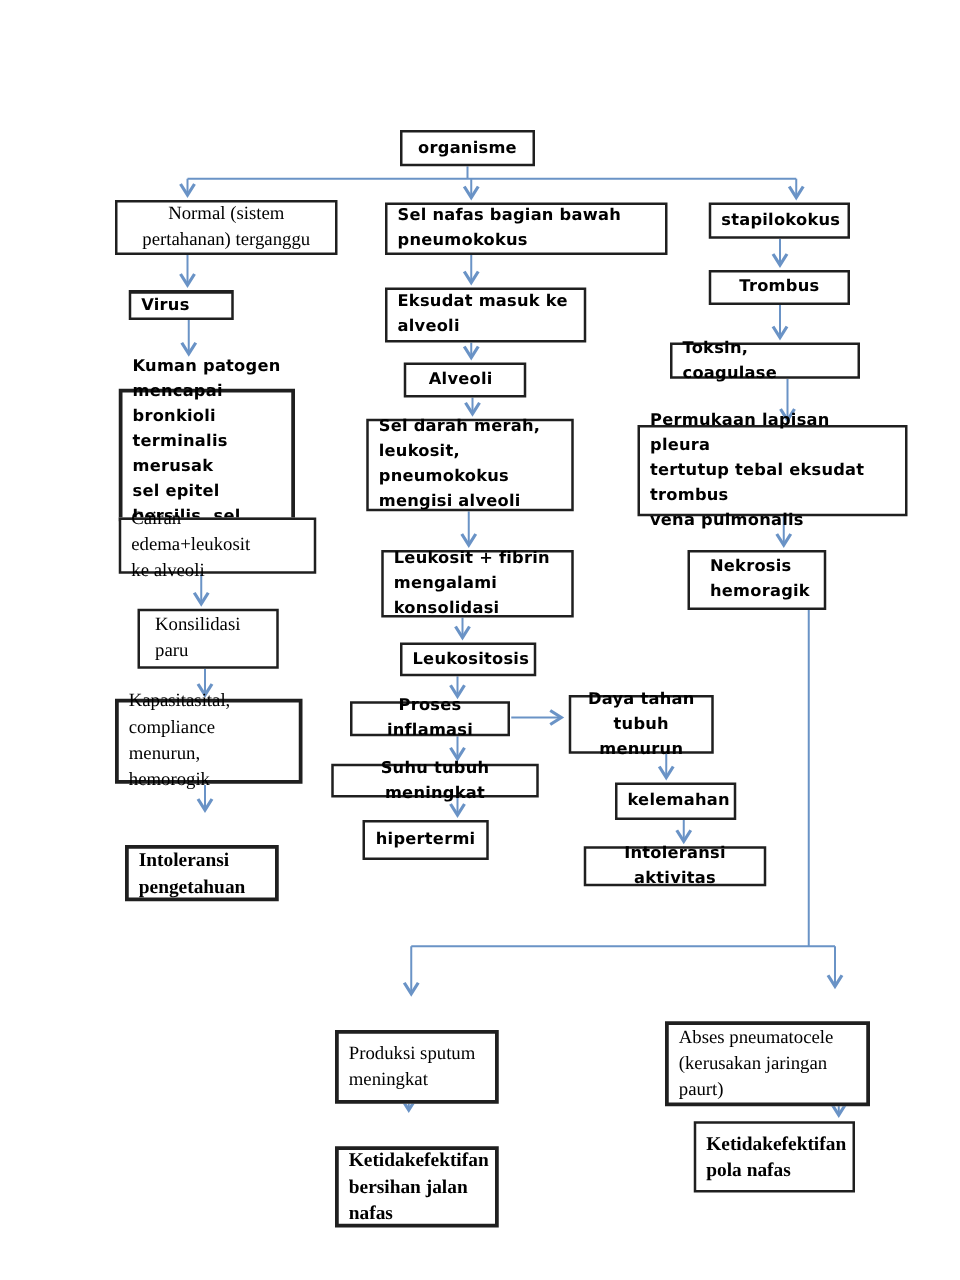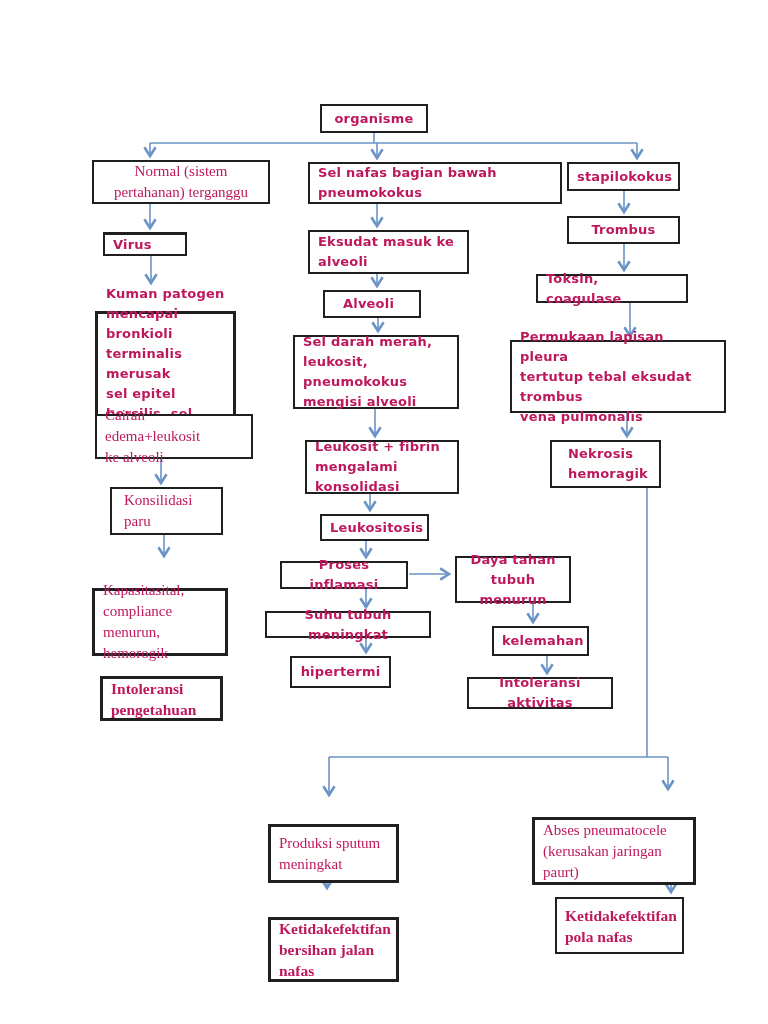--- a/index.html
+++ b/index.html
@@ -1,18 +1,18 @@
 <!DOCTYPE html>
 <html><head>
 <meta charset="utf-8">
 <title>Flowchart</title>
 <style>
   html,body{margin:0;padding:0;background:#ffffff;}
   #page{position:relative;width:768px;height:1024px;background:#ffffff;overflow:hidden;
-        font-family:"DejaVu Sans",sans-serif;color:#be185d;}
+        font-family:"DejaVu Sans",sans-serif;color:#000000;}
   #connectors{position:absolute;left:0;top:0;width:768px;height:1024px;pointer-events:none;}
   .node{position:absolute;box-sizing:border-box;background:#fff;border:2px solid #1f1f1f;
         display:flex;flex-direction:column;justify-content:center;
         padding:2px 8px;white-space:pre-line;line-height:20px;}
   .sans{font-family:"DejaVu Sans",sans-serif;font-weight:bold;font-size:13px;letter-spacing:.2px;}
   .serif{font-family:"Liberation Serif","DejaVu Serif",serif;font-weight:normal;font-size:15px;line-height:21px;}
   .serifb{font-family:"Liberation Serif","DejaVu Serif",serif;font-weight:bold;font-size:15.5px;line-height:21px;}
   .center{text-align:center;}
   .b3{border-width:3px;margin-top:24px;}
   .ttop{border-top-width:3px;}
@@ -77,27 +77,27 @@
   <div class="node sans ttop" style="left:103px;top:232px;width:84px;height:24px">Virus</div>
   <div class="node sans b3" style="left:95px;top:287px;width:141px;height:106px">Kuman patogen
 mencapai bronkioli
 terminalis merusak
 sel epitel bersilis, sel
 goblet</div>
   <div class="node serif" style="left:95px;top:414px;width:158px;height:45px">Cairan edema+leukosit
 ke alveoli</div>
   <div class="node serif" style="left:110px;top:487px;width:113px;height:48px;padding-left:12px">Konsilidasi
 paru</div>
-  <div class="node serif b3" style="left:92px;top:564px;width:136px;height:68px">Kapasitasital,
+  <div class="node serif b3" style="left:92px;top:535px;width:150px;height:68px">Kapasitasital,
 compliance menurun,
 hemorogik</div>
   <div class="node serifb b3" style="left:100px;top:652px;width:123px;height:45px">Intoleransi
 pengetahuan</div>
 
-  <div class="node sans" style="left:308px;top:162px;width:254px;height:42px">Sel nafas bagian bawah
+  <div class="node sans" style="left:308px;top:162px;width:226px;height:42px">Sel nafas bagian bawah
 pneumokokus</div>
   <div class="node sans" style="left:308px;top:230px;width:161px;height:44px">Eksudat masuk ke
 alveoli</div>
   <div class="node sans" style="left:323px;top:290px;width:98px;height:28px;padding-left:18px">Alveoli</div>
   <div class="node sans" style="left:293px;top:335px;width:166px;height:74px">Sel darah merah,
 leukosit, pneumokokus
 mengisi alveoli</div>
   <div class="node sans" style="left:305px;top:440px;width:154px;height:54px">Leukosit + fibrin
 mengalami konsolidasi</div>
   <div class="node sans center" style="left:320px;top:514px;width:109px;height:27px">Leukositosis</div>

